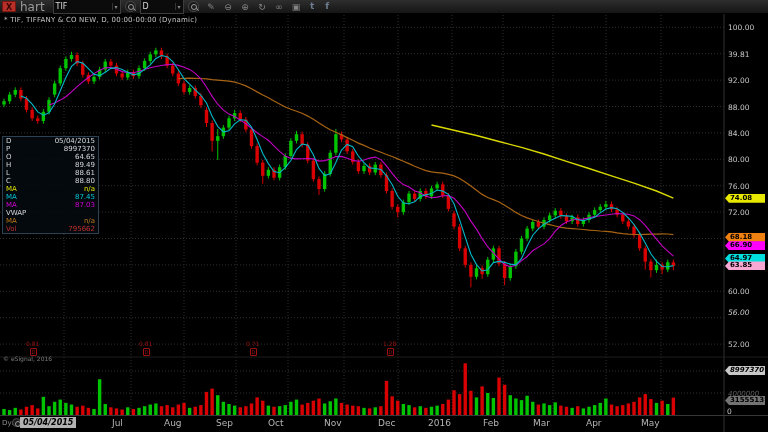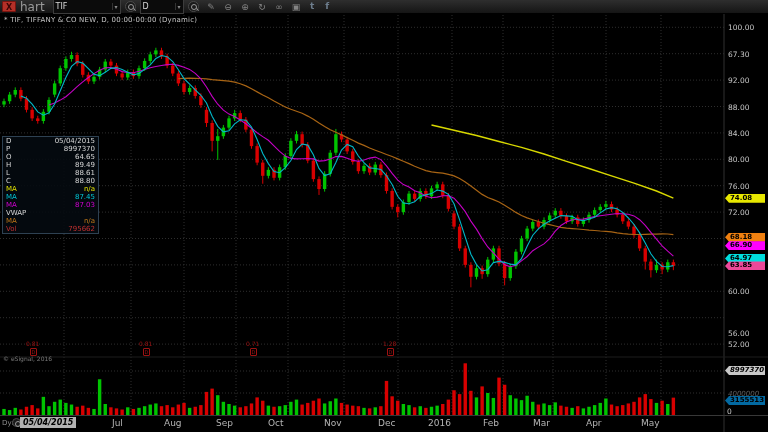--- a/index.html
+++ b/index.html
@@ -564,42 +564,42 @@
       </div>
     </div>
 
   <div class="ovl" id="dyn-label">Dyn</div>
   <div class="ovl" id="dyn-icon">
       <div class="mag" style="width:9px;height:9px"></div>
     </div>
   <div class="ovl" id="date-chip">05/04/2015</div>
 
 <div class="ovl ytick" style="top: 23.3px;">100.00</div>
-    <div class="ovl ytick" style="top: 49.7px;">67.30</div>
+    <div class="ovl ytick" style="top: 49.7px;">39.81</div>
     <div class="ovl ytick" style="top: 76.1px;">92.00</div>
     <div class="ovl ytick" style="top: 102.5px;">88.00</div>
     <div class="ovl ytick" style="top: 128.9px;">84.00</div>
     <div class="ovl ytick" style="top: 155.3px;">80.00</div>
     <div class="ovl ytick" style="top: 181.7px;">76.00</div>
     <div class="ovl ytick" style="top: 208.1px;">72.00</div>
     <div class="ovl ytick" style="top: 234.5px;">68.00</div>
     <div class="ovl ytick" style="top: 260.9px;">64.00</div>
     <div class="ovl ytick" style="top: 287.3px;">60.00</div>
-    <div class="ovl ytick" style="top: 329px;">56.00</div>
+    <div class="ovl ytick" style="top: 308px; font-style: italic;">56.00</div>
     <div class="ovl ytick" style="top: 340.1px;">52.00</div>
     <div class="ovl vtick" style="top: 368px;">8000000</div>
     <div class="ovl vtick" style="top: 390px; text-align: right;">4000000</div>
     <div class="ovl ytick" style="top: 407px; left: 727px;">0</div>
     <div class="ovl chip" style="top: 193.872px; background: rgb(232, 232, 0);">74.08</div>
     <div class="ovl chip" style="top: 232.812px; background: rgb(240, 128, 16);">68.18</div>
     <div class="ovl chip" style="top: 241.26px; background: rgb(255, 0, 255);">66.90</div>
     <div class="ovl chip" style="top: 253.998px; background: rgb(0, 222, 222);">64.97</div>
-    <div class="ovl chip" style="top: 261.39px; background: #ec4899;">63.85</div>
+    <div class="ovl chip" style="top: 261.39px; background: #f9a8d4;">63.85</div>
     <div class="ovl chip" style="top: 366px; background: rgb(200, 200, 200); font-style: italic;">8997370</div>
-    <div class="ovl chip" style="top: 396px; background: #0369a1;">3155513</div>
+    <div class="ovl chip" style="top: 396px; background: #737373;">3155513</div>
     <div class="ovl month" style="left: 52px;">Jun</div>
     <div class="ovl month" style="left: 112px;">Jul</div>
     <div class="ovl month" style="left: 164px;">Aug</div>
     <div class="ovl month" style="left: 216px;">Sep</div>
     <div class="ovl month" style="left: 268px;">Oct</div>
     <div class="ovl month" style="left: 324px;">Nov</div>
     <div class="ovl month" style="left: 378px;">Dec</div>
     <div class="ovl month" style="left: 428px;">2016</div>
     <div class="ovl month" style="left: 483px;">Feb</div>
     <div class="ovl month" style="left: 533px;">Mar</div>

